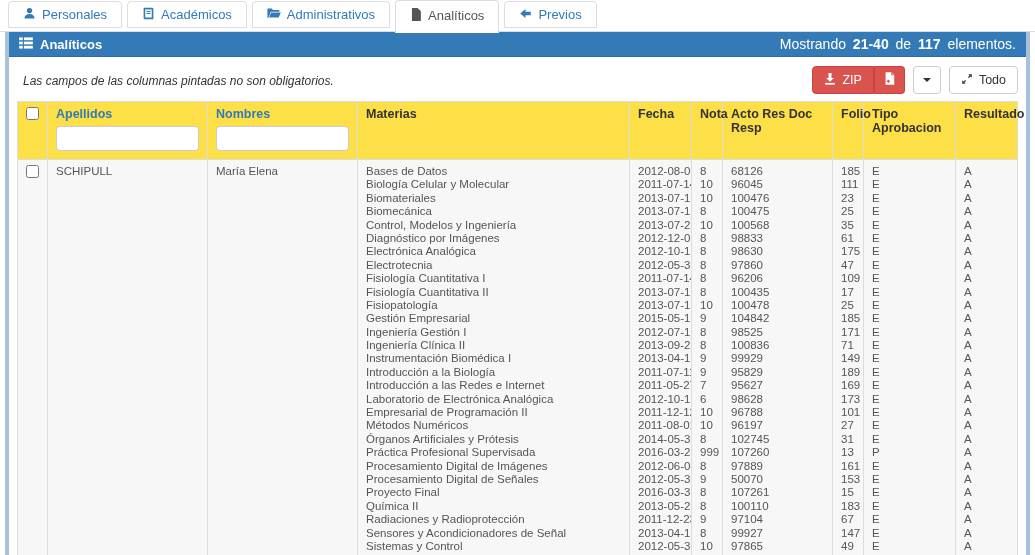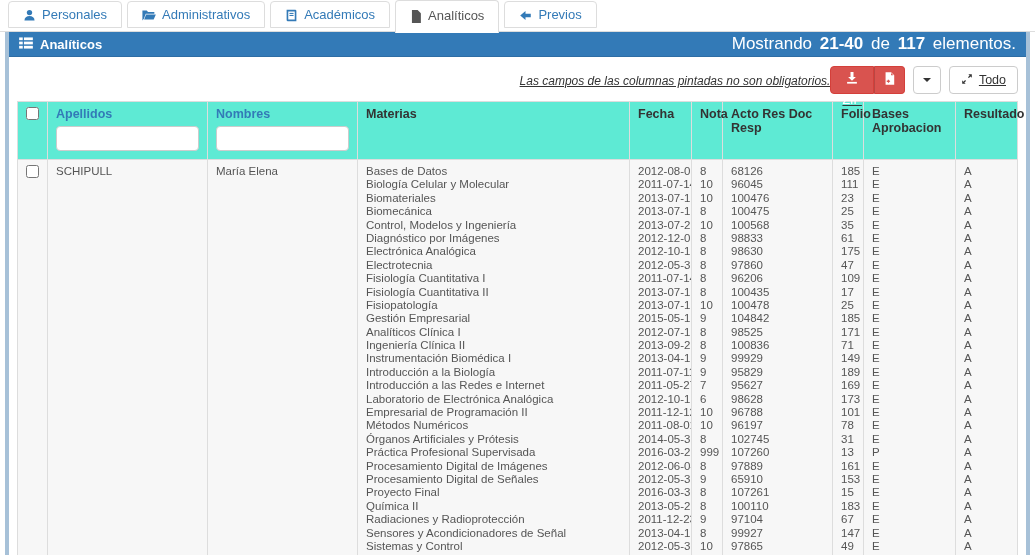--- a/index.html
+++ b/index.html
@@ -8,21 +8,21 @@
     width:1035px; height:555px; overflow:hidden;
     background:#fff; font-family:"Liberation Sans", sans-serif; color:#333;
   }
   
   .tabbar {
     display:flex; align-items:flex-start;
     height:32px; padding:1px 0 0 8px;
     border-bottom:1px solid #ddd;
   }
   .tab {
-    display:inline-flex; align-items:flex-end; gap:6px;
+    display:inline-flex; align-items:flex-start; gap:6px;
     padding:5px 14px; margin-right:5px;
     border:1px solid #ddd; border-radius:4px 4px 0 0;
     background:#fff; color:#337ab7; font-size:13px; cursor:pointer;
   }
   .tab.active {
     color:#555; padding-top:7px; padding-bottom:9px;
     margin-top:-1px; margin-bottom:-1px; border-bottom-color:#fff;
   }
   .tab .ticon { display:inline-flex; }
   .tab .ticon svg { fill:currentColor; }
@@ -32,46 +32,46 @@
     border-left:4px solid #a7c1d8; border-right:4px solid #a7c1d8;
     min-height:523px;
   }
   .panel-heading {
     background:#337ab7; border-bottom:1px solid #2e6da4;
     color:#fff; height:25px; padding:0 10px;
     display:flex; justify-content:space-between; align-items:center;
     font-size:13px;
   }
   .panel-title { display:flex; align-items:center; gap:7px; font-weight:bold; }
-  .showing { font-size:17px; }
+  .showing { font-size:14px; }
   .showing span { margin-left:3px; }
   .showing .b { font-weight:bold; }
   .panel-body { padding:7px 8px 0 8px; background:#fff; }
-  .toolbar { display:flex; justify-content:flex-end; align-items:flex-start;text-decoration:underline; }
+  .toolbar { display:flex; justify-content:space-between; align-items:flex-start; }
   .note { font-style:italic; font-size:12px; color:#333; margin:10px 0 0 6px; }
   .buttons { display:flex; align-items:center; gap:8px; padding-top:2px; }
   .btn {
     display:inline-flex; align-items:center; gap:6px;
     height:28px; padding:5px 11px;
     font-size:12.5px; border-radius:4px; cursor:pointer; user-select:none;
   }
   .btn-danger { background:#d9534f; border:1px solid #d43f3a; color:#fff; }
   .btn-default { background:#fff; border:1px solid #ccc; color:#333; }
   .btn-group { display:flex; }
-  .btn-group .btn { border-radius:0;flex-direction:column; }
+  .btn-group .btn { border-radius:0; }
   .btn-group .btn:first-child { border-radius:4px 0 0 4px; }
   .btn-group .btn:last-child { border-radius:0 4px 4px 0; border-left:1px solid #b94743; padding:5px 9px; }
   .caret { width:0; height:0; border-left:4px solid transparent; border-right:4px solid transparent; border-top:4px solid #333; }
   .btn-caret { padding:5px 9px; }
   
   .grid { width:100%; border-collapse:collapse; table-layout:fixed; margin-top:7px; }
   .grid th, .grid td { border:1px solid #ddd; }
   .grid th {
     text-align:left; vertical-align:top; padding:5px 8px 8px 8px;
-    font-size:12.5px; color:#333; background:#5eead4;
+    font-size:12.5px; color:#333; background:#fde047;
   }
   .grid th .lbl { display:block; margin-bottom:2px; }
   .grid th.sortable .lbl { color:#337ab7; cursor:pointer; }
   .filter-input {
     width:100%; height:25px; margin-top:3px; padding:3px 6px;
     border:1px solid #ccc; border-radius:4px; font-size:12px;
     font-family:"Liberation Sans", sans-serif;
   }
   .th-check, .td-check { text-align:center; vertical-align:middle; padding:0; }
   tr.data-row { background:#f7f7f7; }
@@ -88,36 +88,36 @@
     <span class="ticon">
       <svg width="13" height="13" viewBox="0 0 16 16">
           <circle cx="8" cy="4.4" r="3.3"></circle>
           <path d="M8 8.6c-3.6 0-6.2 2.1-6.2 5.4h12.4c0-3.3-2.6-5.4-6.2-5.4z"></path>
         </svg>
     </span>
     <span>Personales</span>
   </div>
   <div class="tab">
     <span class="ticon">
-      <svg width="14" height="13" viewBox="0 0 17 14">
-          <path d="M0.5 1h5.2l1.6 1.8H15v2H4.6L2.3 11 0.5 13V1z"></path>
-          <path d="M5 5.8h11.8L14.2 12H2.6L5 5.8z"></path>
-        </svg>
-    </span>
-    <span>Administrativos</span>
-  </div>
-  <div class="tab">
-    <span class="ticon">
       <svg width="13" height="13" viewBox="0 0 16 16">
           <path d="M2 1h10.5A1.5 1.5 0 0 1 14 2.5V15H3.5A1.5 1.5 0 0 1 2 13.5V1zm2 2v10h8V3H4z"></path>
           <rect x="5.5" y="4.8" width="5" height="1.3"></rect>
           <rect x="5.5" y="7.3" width="5" height="1.3"></rect>
         </svg>
     </span>
     <span>Académicos</span>
+  </div>
+  <div class="tab">
+    <span class="ticon">
+      <svg width="14" height="13" viewBox="0 0 17 14">
+          <path d="M0.5 1h5.2l1.6 1.8H15v2H4.6L2.3 11 0.5 13V1z"></path>
+          <path d="M5 5.8h11.8L14.2 12H2.6L5 5.8z"></path>
+        </svg>
+    </span>
+    <span>Administrativos</span>
   </div>
   <div class="tab active">
     <span class="ticon">
       <svg width="12" height="13" viewBox="0 0 14 16">
           <path d="M2 0h7l4 4v12H2V0z"></path>
         </svg>
     </span>
     <span>Analíticos</span>
   </div>
   <div class="tab">
@@ -228,21 +228,21 @@
           <th>
               <span class="lbl">Nota</span>
             </th>
           <th>
               <span class="lbl">Acto Res Doc Resp</span>
             </th>
           <th>
               <span class="lbl">Folio</span>
             </th>
           <th>
-              <span class="lbl">Bases Aprobacion</span>
+              <span class="lbl">Tipo Aprobacion</span>
             </th>
           <th>
               <span class="lbl">Resultado</span>
             </th>
         </tr>
       </thead>
       <tbody>
         <tr class="data-row">
           <td class="td-check">
             <input type="checkbox" style="">
@@ -255,21 +255,21 @@
               <div class="line">Biomateriales</div>
               <div class="line">Biomecánica</div>
               <div class="line">Control, Modelos y Ingeniería</div>
               <div class="line">Diagnóstico por Imágenes</div>
               <div class="line">Electrónica Analógica</div>
               <div class="line">Electrotecnia</div>
               <div class="line">Fisiología Cuantitativa I</div>
               <div class="line">Fisiología Cuantitativa II</div>
               <div class="line">Fisiopatología</div>
               <div class="line">Gestión Empresarial</div>
-              <div class="line">Analíticos Clínica I</div>
+              <div class="line">Ingeniería Gestión I</div>
               <div class="line">Ingeniería Clínica II</div>
               <div class="line">Instrumentación Biomédica I</div>
               <div class="line">Introducción a la Biología</div>
               <div class="line">Introducción a las Redes e Internet</div>
               <div class="line">Laboratorio de Electrónica Analógica</div>
               <div class="line">Empresarial de Programación II</div>
               <div class="line">Métodos Numéricos</div>
               <div class="line">Órganos Artificiales y Prótesis</div>
               <div class="line">Práctica Profesional Supervisada</div>
               <div class="line">Procesamiento Digital de Imágenes</div>
@@ -362,21 +362,21 @@
               <div class="line">100836</div>
               <div class="line">99929</div>
               <div class="line">95829</div>
               <div class="line">95627</div>
               <div class="line">98628</div>
               <div class="line">96788</div>
               <div class="line">96197</div>
               <div class="line">102745</div>
               <div class="line">107260</div>
               <div class="line">97889</div>
-              <div class="line">65910</div>
+              <div class="line">50070</div>
               <div class="line">107261</div>
               <div class="line">100110</div>
               <div class="line">97104</div>
               <div class="line">99927</div>
               <div class="line">97865</div>
               <div class="line">99930</div>
             </td>
           <td>
               <div class="line">185</div>
               <div class="line">111</div>
@@ -390,21 +390,21 @@
               <div class="line">17</div>
               <div class="line">25</div>
               <div class="line">185</div>
               <div class="line">171</div>
               <div class="line">71</div>
               <div class="line">149</div>
               <div class="line">189</div>
               <div class="line">169</div>
               <div class="line">173</div>
               <div class="line">101</div>
-              <div class="line">78</div>
+              <div class="line">27</div>
               <div class="line">31</div>
               <div class="line">13</div>
               <div class="line">161</div>
               <div class="line">153</div>
               <div class="line">15</div>
               <div class="line">183</div>
               <div class="line">67</div>
               <div class="line">147</div>
               <div class="line">49</div>
               <div class="line">153</div>

